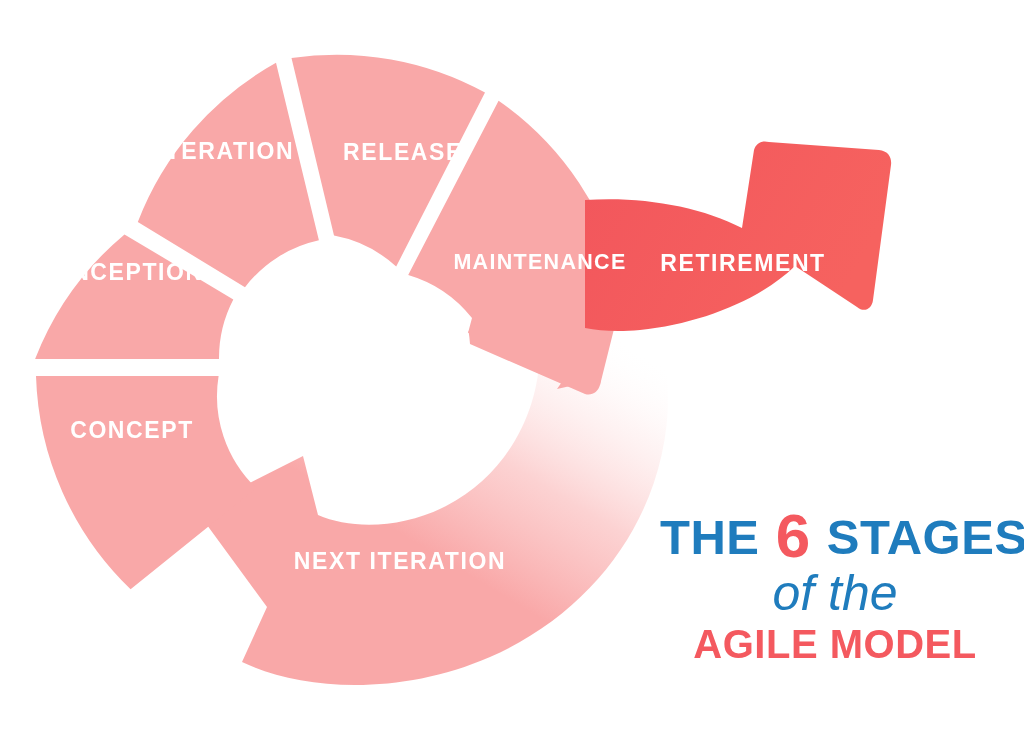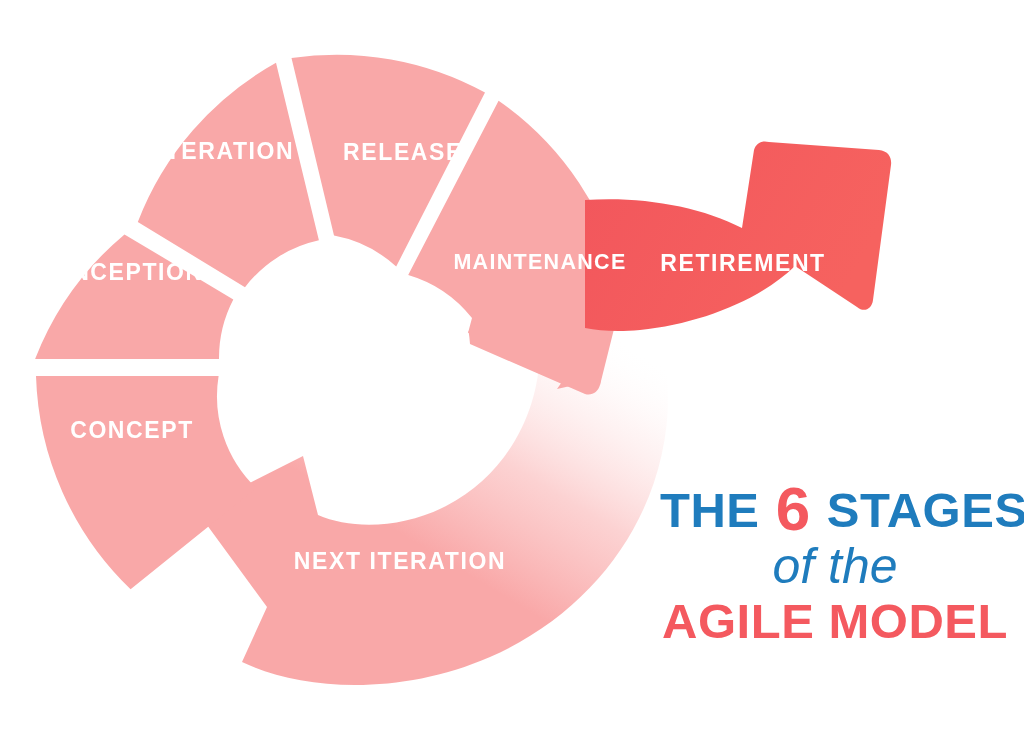--- a/index.html
+++ b/index.html
@@ -42,21 +42,21 @@
   }
   .seg-label.small {
     font-size: 21.5px;
     letter-spacing: 1.3px;
   }
 
   
   #title-block {
     position: absolute;
     left: 660px;
-    top: 484px;
+    top: 511px;
     width: 350px;
     text-align: center;
     line-height: 1;
     user-select: none;
   }
   .title-line1 {
     font-family: "Liberation Sans", sans-serif;
     font-weight: bold;
     font-size: 49px;
     color: #1f7cbd;
@@ -74,21 +74,21 @@
     font-family: "Liberation Sans", sans-serif;
     font-style: italic;
     font-size: 50px;
     color: #1f7cbd;
     margin-top: 6px;
     letter-spacing: 0px;
   }
   .title-line3 {
     font-family: "Liberation Sans", sans-serif;
     font-weight: bold;
-    font-size: 49px;
+    font-size: 40px;
     color: #f4595f;
     letter-spacing: 0.5px;
     margin-top: 6px;
     white-space: nowrap;
   }
 </style>
 </head>
 <body>
 
 <div id="stage">

